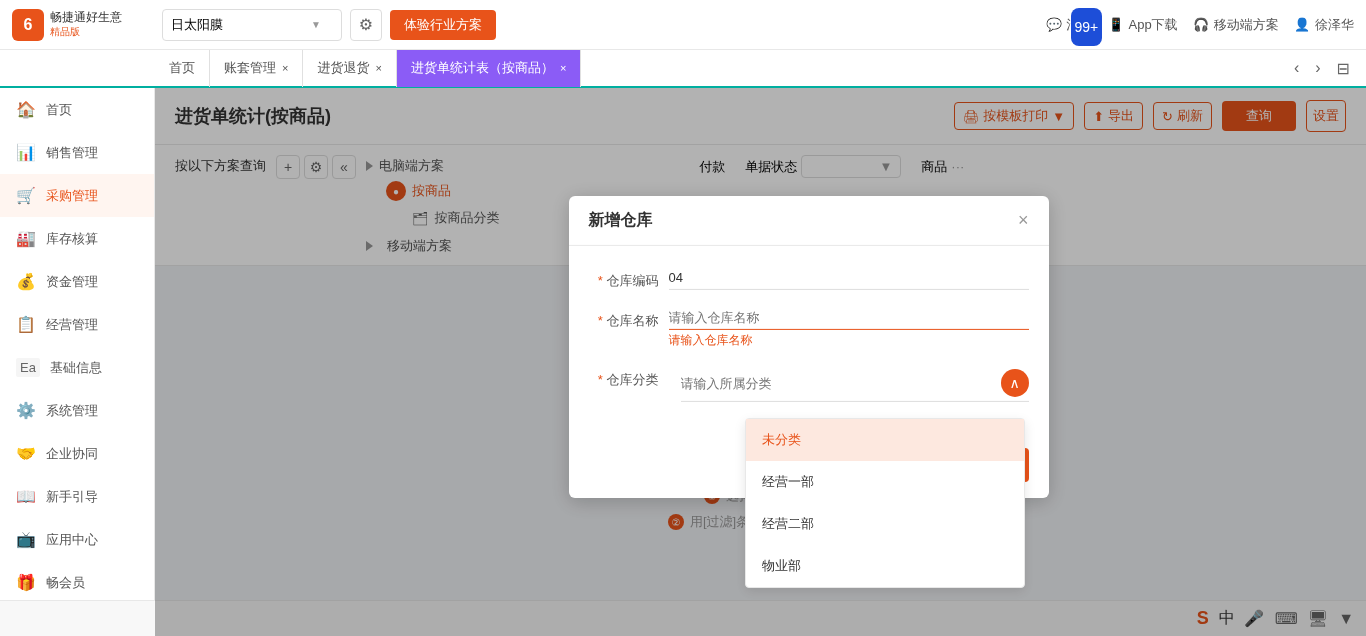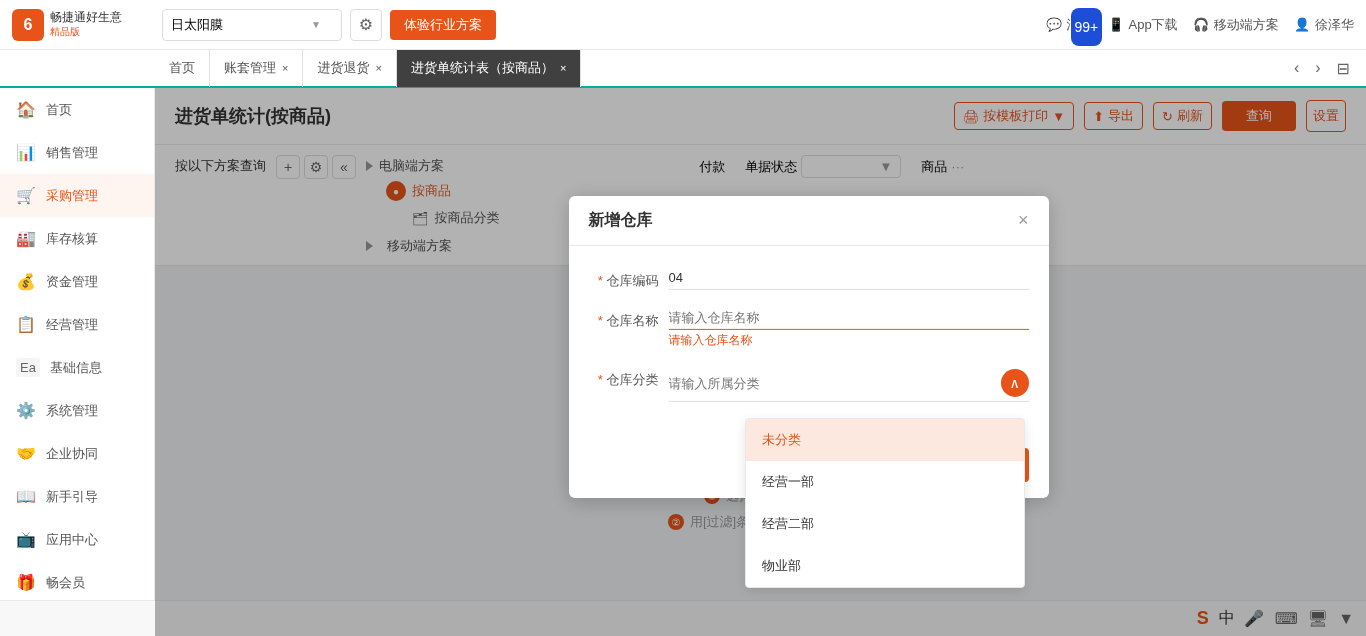--- a/index.html
+++ b/index.html
@@ -75,21 +75,21 @@
     }
     .tab {
       height: 38px;
       padding: 0 14px;
       display: flex; align-items: center; gap: 6px;
       font-size: 13px; color: #555; cursor: pointer;
       border-right: 1px solid #e0e0e0;
       position: relative;
     }
     .tab.active {
-      background: #404040; color: #fff;
+      background: #8b5cf6; color: #fff;
     }
     .tab .close-x { font-size: 11px; color: inherit; cursor: pointer; }
     .tab-controls {
       margin-left: auto;
       display: flex; align-items: center; gap: 8px;
       padding-right: 12px;
     }
     .tab-ctrl-btn { font-size: 16px; color: #666; cursor: pointer; padding: 2px 4px; }
 
     
@@ -191,20 +191,21 @@
       outline: none;
     }
     .form-input.error { border-bottom-color: #e8531a; }
     .error-msg { color: #e8531a; font-size: 12px; margin-top: 2px; }
     .form-input-wrap { flex: 1; display: flex; flex-direction: column; }
     .input-with-btn {
       flex: 1;
       display: flex; align-items: center;
       border-bottom: 1px solid #ddd;
       padding: 4px 0;
+      margin-left: 12px;
     }
     .input-with-btn input {
       flex: 1; border: none; outline: none; font-size: 13px;
     }
     .input-btn {
       width: 28px; height: 28px;
       background: #e8531a;
       border-radius: 50%;
       display: flex; align-items: center; justify-content: center;
       color: #fff; cursor: pointer; font-size: 14px; flex-shrink: 0;

